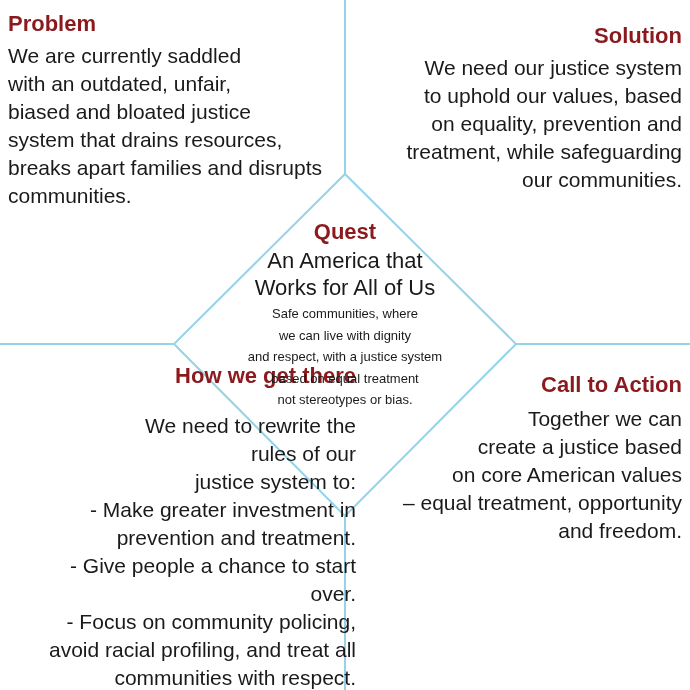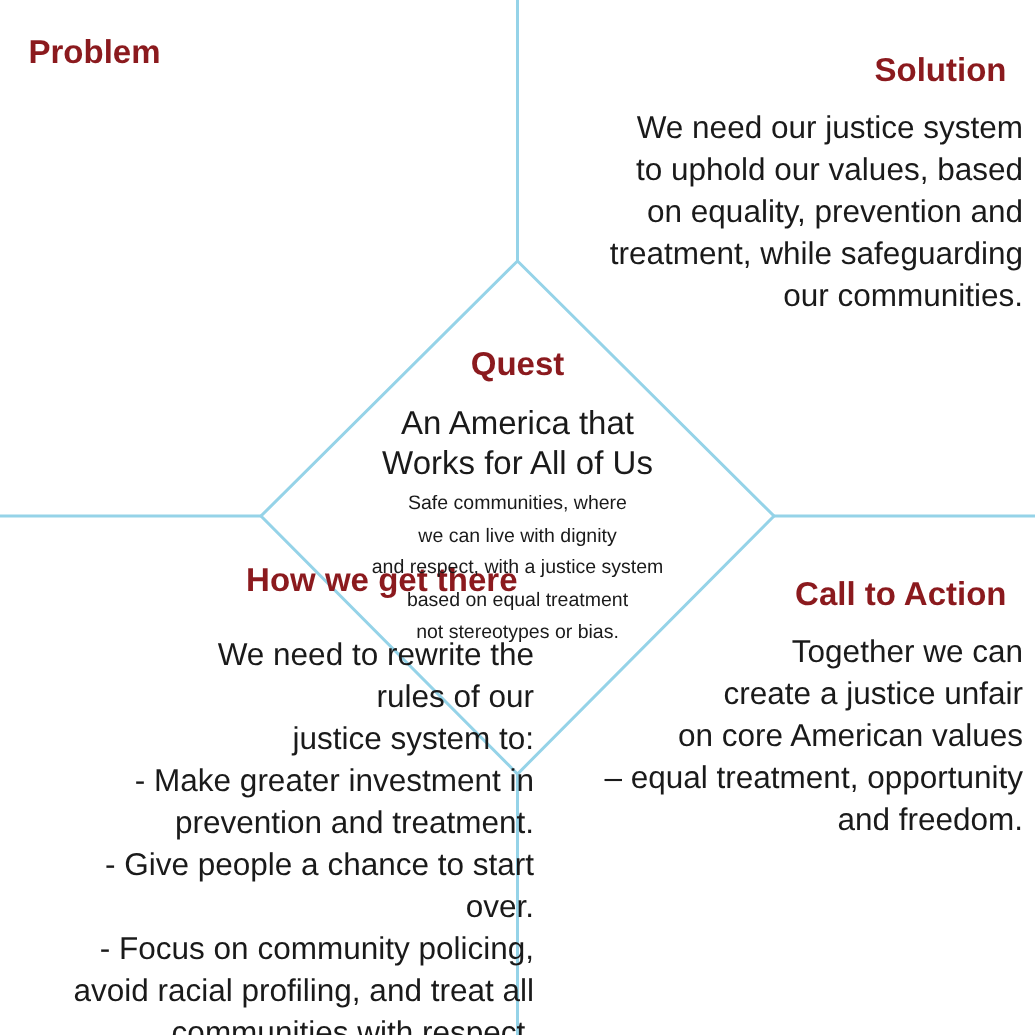--- a/index.html
+++ b/index.html
@@ -26,21 +26,21 @@
   .lines polygon {
     stroke: var(--line, #95d3e8);
     stroke-width: 2;
     fill: none;
   }
   .quad {
     position: absolute;
     color: var(--body, #1a1a1a);
   }
   .quad-title {
-    margin: 11px;
+    margin: 0;
     font-size: 22px;
     line-height: 28px;
     font-weight: bold;
     color: var(--heading, #8b1a1e);
   }
   .quad-body {
     margin: 4px 0 0 0;
     font-size: 21px;
     line-height: 28px;
     white-space: pre-line;
@@ -81,20 +81,26 @@
   <svg class="lines" viewBox="0 0 690 690" aria-hidden="true">
     <line x1="345" y1="0" x2="345" y2="174"></line>
     <line x1="345" y1="516" x2="345" y2="690"></line>
     <line x1="0" y1="344" x2="174" y2="344"></line>
     <line x1="516" y1="344" x2="690" y2="344"></line>
     <polygon points="345,174 516,344 345,516 174,344"></polygon>
   </svg>
 
   <section class="quad tl">
     <h2 class="quad-title">Problem</h2>
+    <p class="quad-body">We are currently saddled
+with an outdated, unfair,
+biased and bloated justice
+system that drains resources,
+breaks apart families and disrupts
+communities.</p>
   </section>
 
   <section class="quad tr">
     <h2 class="quad-title">Solution</h2>
     <p class="quad-body">We need our justice system
 to uphold our values, based
 on equality, prevention and
 treatment, while safeguarding
 our communities.</p>
   </section>
@@ -109,21 +115,21 @@
 - Give people a chance to start
 over.
 - Focus on community policing,
 avoid racial profiling, and treat all
 communities with respect.</p>
   </section>
 
   <section class="quad br">
     <h2 class="quad-title">Call to Action</h2>
     <p class="quad-body">Together we can
-create a justice unfair
+create a justice based
 on core American values
 – equal treatment, opportunity
 and freedom.</p>
   </section>
 
   <section class="center-block">
     <h2 class="quad-title">Quest</h2>
     <p class="center-subtitle">An America that
 Works for All of Us</p>
     <p class="center-body">Safe communities, where

